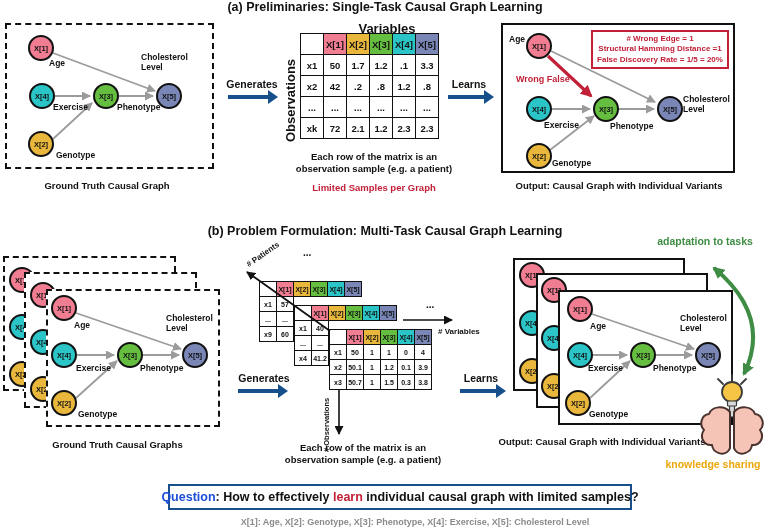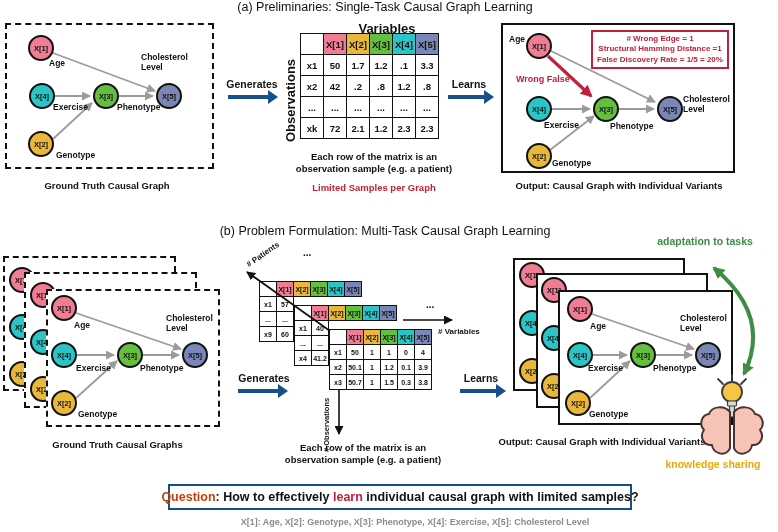--- a/index.html
+++ b/index.html
@@ -1,20 +1,20 @@
 <!DOCTYPE html>
 <html><head>
 <meta charset="utf-8">
 <style>
   * { box-sizing: border-box; margin: 0; padding: 0; }
   html,body { background:#fff; overflow:hidden; }
   #page { position:relative; width:778px; height:532px; background:#fff;
           font-family:"Liberation Sans", sans-serif; color:#111; }
   .abs { position:absolute; }
-  .title { position:absolute; font-weight:normal; font-size:12.5px; text-align:center;padding-left:36px; }
+  .title { position:absolute; font-weight:bold; font-size:12.5px; text-align:center;padding-left:36px; }
   .bx-dash { position:absolute; border:2px dashed #111; background:#fff; }
   .bx-solid { position:absolute; border:2px solid #111; background:#fff; }
   .node { position:absolute; width:26px; height:26px; border-radius:50%;
           border:2.5px solid #111; display:flex; align-items:center; justify-content:center;
           font-size:7.5px; font-weight:bold; color:#111; }
   .nlabel { position:absolute; font-size:8.5px; font-weight:bold; white-space:nowrap; }
   .nlabel2 { position:absolute; font-size:8.5px; font-weight:bold; width:54px;
              text-align:left; line-height:1.15; }
   .edges { position:absolute; left:0; top:0; pointer-events:none; }
   .cap { position:absolute; font-weight:bold; font-size:9.5px; text-align:center; line-height:1.25; }
@@ -348,16 +348,16 @@
   <svg class="abs" style="left:698px;top:374px;z-index:5" width="68" height="84">
     <path d="M34 1v6 M20 5l5 5 M48 5l-5 5" stroke="#3b3b3b" stroke-width="1.8" stroke-linecap="round"></path>
     <circle cx="34" cy="18" r="10" fill="#F6C545" stroke="#3b3b3b" stroke-width="1.8"></circle>
     <rect x="31.5" y="31" width="5" height="12" fill="#d9d9d9" stroke="#3b3b3b" stroke-width="1.2"></rect>
     <rect x="29.5" y="27" width="9" height="5" rx="1" fill="#d9d9d9" stroke="#3b3b3b" stroke-width="1.2"></rect>
     <path d="M32 38 C26 31 14 32 11 40 C3 41 1 51 6 56 C1 63 6 72 14 71 C15 79 26 83 31 76 L32 74 Z" fill="#F6C3B7" stroke="#4a332e" stroke-width="2" stroke-linejoin="round"></path>
     <path d="M36 38 C42 31 54 32 57 40 C65 41 67 51 62 56 C67 63 62 72 54 71 C53 79 42 83 37 76 L36 74 Z" fill="#F6C3B7" stroke="#4a332e" stroke-width="2" stroke-linejoin="round"></path>
   </svg>
   <div class="cap goldtxt" style="left:648px;top:458px;width:130px;font-size:10.5px">knowledge sharing</div>
 
-  <div class="qbox" style="left:168px;top:484px;width:464px;height:26px"><span style="color:#c2410c">Question</span><span>: How to effectively </span><span class="redtxt">learn</span><span> individual causal graph with limited samples?</span></div>
+  <div class="qbox" style="left:168px;top:484px;width:464px;height:26px"><span style="color:#1d4ed8">Question</span><span>: How to effectively </span><span class="redtxt">learn</span><span> individual causal graph with limited samples?</span></div>
   <div class="footer" style="left:37px;top:517px;width:756px">X[1]: Age, X[2]: Genotype, X[3]: Phenotype, X[4]: Exercise, X[5]: Cholesterol Level</div>
 
 </div>
 
 </body></html>

